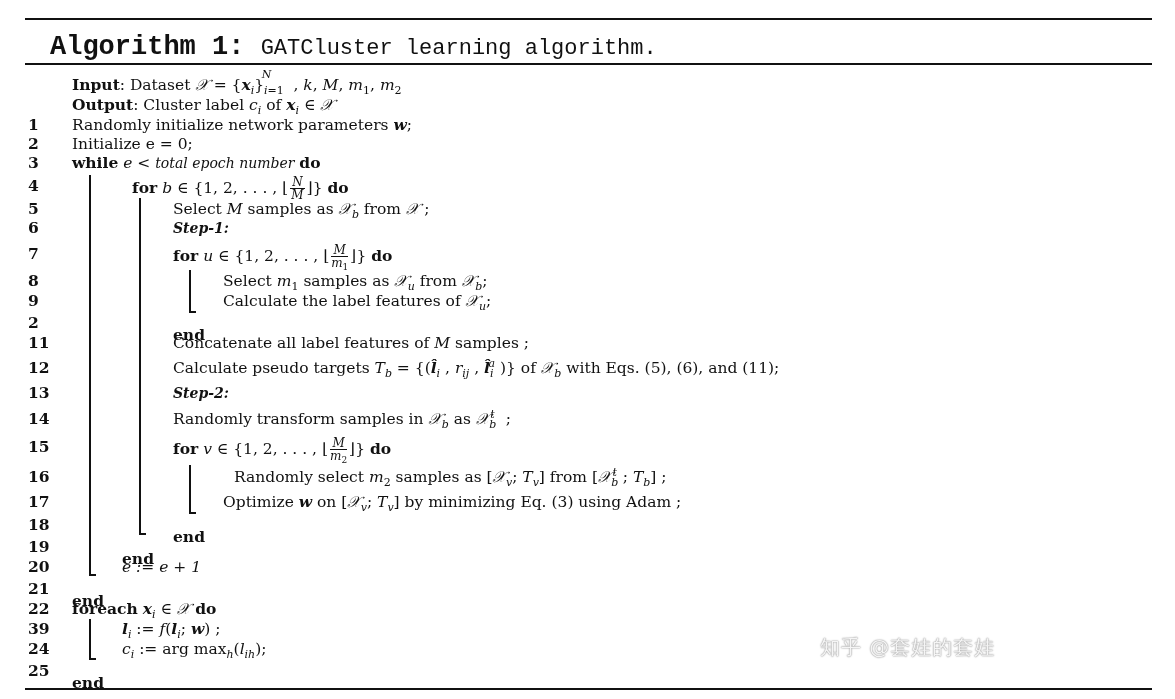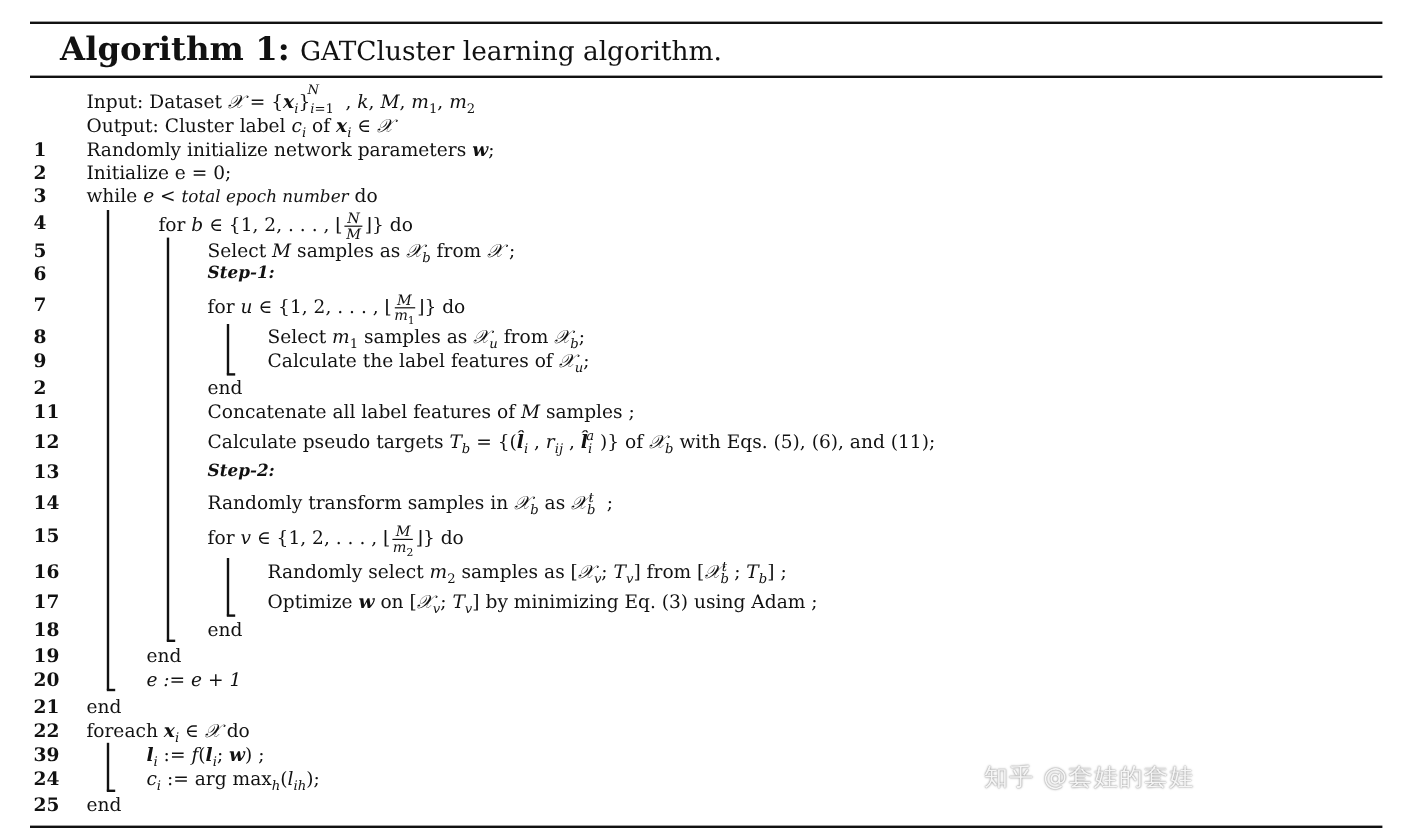--- a/index.html
+++ b/index.html
@@ -5,30 +5,30 @@
   html, body { margin:0; padding:0; }
   body {
     width:1175px; height:699px; background:#ffffff; position:relative; overflow:hidden;
     font-family: "DejaVu Serif", "Liberation Serif", serif; color:#111;
   }
   .rule { position:absolute; left:25px; width:1127px; background:#111; }
   .rule.top { top:18px; height:2px; }
   .rule.mid { top:63px; height:1.5px; }
   .rule.bot { top:688px; height:2px; }
   .title {
-    position:absolute; left:50px; top:20px; font-size:27px; line-height:44px; white-space:nowrap;
+    position:absolute; left:50px; top:20px; font-size:27px; line-height:55px; white-space:nowrap;font-family:Liberation Mono, monospace;
   }
   .title .bold { font-weight:bold; }
   .title .rest { font-size:22px; }
   .line {
     position:absolute; left:0; height:20px; line-height:20px; font-size:15.5px; white-space:nowrap;
   }
   .ln { position:absolute; left:28px; width:28px; text-align:left; font-weight:bold; font-size:15.5px; }
   .txt { position:absolute; white-space:nowrap; }
-  .kw { font-weight:normal; }
+  .kw { font-weight:bold;margin-top:12px; }
   .it { font-style:italic; }
   .bi { font-weight:bold; font-style:italic; }
   .cal { font-style:italic; font-family:"DejaVu Serif", serif; }
   sub, sup { font-size:11px; line-height:0; }
   .frac { display:inline-block; vertical-align:middle; text-align:center; font-size:12px; line-height:12px; margin:0 2px; }
   .frac .num { display:block; font-style:italic; border-bottom:1px solid #111; padding:0 2px; }
   .frac .den { display:block; font-style:italic; }
   .vbar { position:absolute; width:1.5px; background:#111; }
   .hook { position:absolute; height:1.5px; width:7px; background:#111; }
   .watermark {
@@ -128,21 +128,21 @@
   <span class="txt" style="left:173px;">Randomly transform samples in <span class="cal">𝒳</span><sub class="it">b</sub> as <span class="cal">𝒳</span><sub class="it">b</sub><sup class="it" style="position:relative;left:-6px;">t</sup> ;</span>
 </div>
 
 <div class="line" style="top:437px;">
   <span class="ln">15</span>
   <span class="txt" style="left:173px;"><span class="kw">for</span> <span class="it">v</span> ∈ {1, 2, . . . , ⌊<span class="frac"><span class="num">M</span><span class="den">m<sub style="font-style:normal;font-size:9px;">2</sub></span></span>⌋} <span class="kw">do</span></span>
 </div>
 
 <div class="line" style="top:467px;">
   <span class="ln">16</span>
-  <span class="txt" style="left:223px;">Randomly select <span class="it">m</span><sub>2</sub> samples as [<span class="cal">𝒳</span><sub class="it">v</sub>; <span class="it">T</span><sub class="it">v</sub>] from [<span class="cal">𝒳</span><sub class="it">b</sub><sup class="it" style="position:relative;left:-6px;">t</sup>; <span class="it">T</span><sub class="it">b</sub>] ;</span>
+  <span class="txt" style="left:234px;">Randomly select <span class="it">m</span><sub>2</sub> samples as [<span class="cal">𝒳</span><sub class="it">v</sub>; <span class="it">T</span><sub class="it">v</sub>] from [<span class="cal">𝒳</span><sub class="it">b</sub><sup class="it" style="position:relative;left:-6px;">t</sup>; <span class="it">T</span><sub class="it">b</sub>] ;</span>
 </div>
 
 <div class="line" style="top:492px;">
   <span class="ln">17</span>
   <span class="txt" style="left:223px;">Optimize <span class="bi">𝒘</span> on [<span class="cal">𝒳</span><sub class="it">v</sub>; <span class="it">T</span><sub class="it">v</sub>] by minimizing Eq. (3) using Adam ;</span>
 </div>
 
 <div class="line" style="top:515px;">
   <span class="ln">18</span>
   <span class="txt kw" style="left:173px;">end</span>

